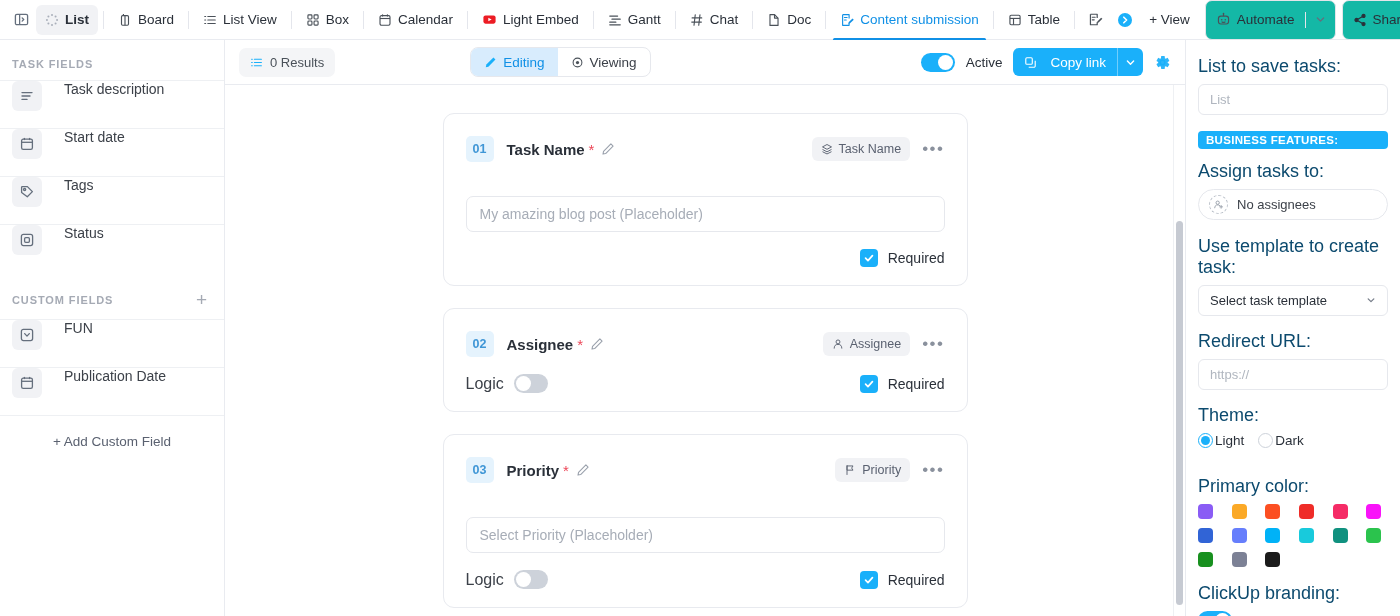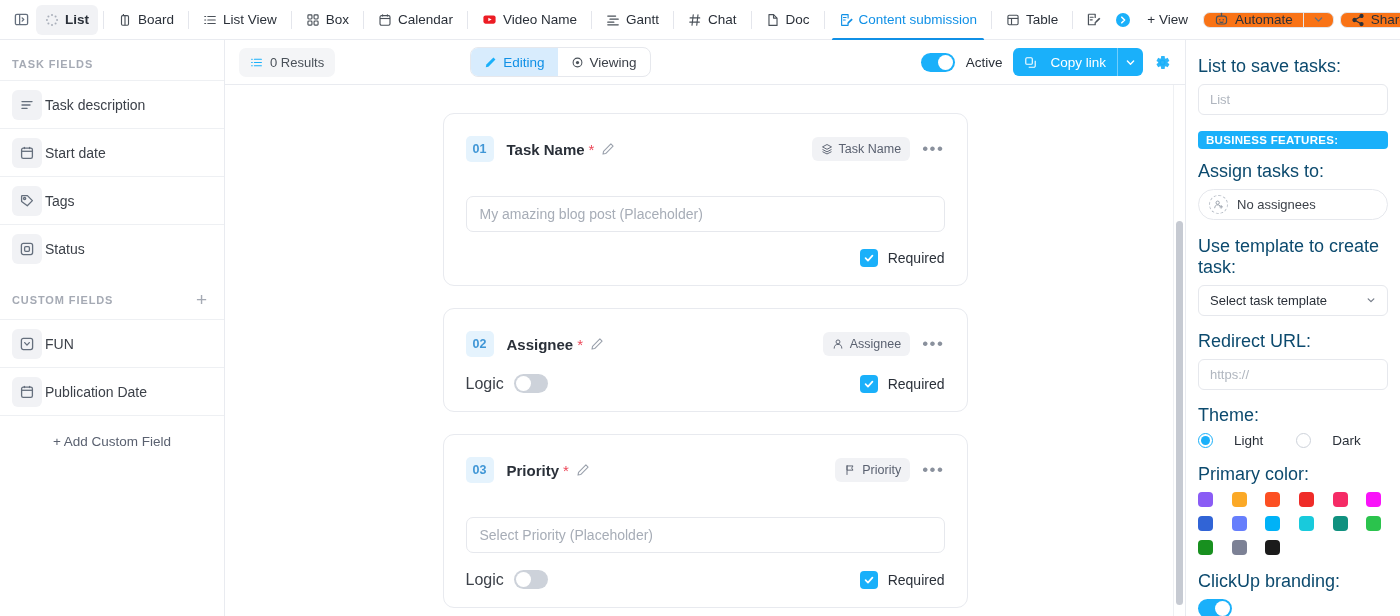--- a/index.html
+++ b/index.html
@@ -41,23 +41,23 @@
     height: 2.5px; background: #1090e6; border-radius: 2px;
   }
   .vb-sep { width: 1px; height: 18px; background: #e4e6ec; margin: 0 5px; flex: 0 0 auto; }
   .vb-spacer { flex: 1 1 auto; }
   .vb-plus-view {
     display: flex; align-items: center; gap: 5px; height: 30px;
     padding: 0 9px; font-size: 13.5px; color: #2a3039; border-radius: 6px;
     flex: 0 0 auto;
   }
   .vb-pill {
-    display: flex; align-items: center; height: 16px;
+    display: flex; align-items: center; height: 40px;
     border: 1px solid #e3e5ea; border-radius: 7px;
-    font-size: 13.5px; color: #2a3039; background: #f97316;
+    font-size: 13.5px; color: #2a3039; background: #14b8a6;
     flex: 0 0 auto; margin-left: 6px;
   }
   .vb-pill .seg { display: flex; align-items: center; gap: 6px; padding: 0 10px; height: 100%; }
   .vb-pill .divider { width: 1px; height: 16px; background: #e3e5ea; }
   .vb-pill .caret { padding: 0 9px; display:flex; align-items:center; height:100%; color:#656f7d; }
   .blue-chev { color: #1090e6; display: flex; align-items: center; }
 
   
   .body { flex: 1 1 auto; display: flex; min-height: 0; }
 
@@ -70,21 +70,21 @@
   .sb-section-head {
     font-size: 11px; letter-spacing: .9px; color: #a5aab4;
     padding: 18px 0 10px 12px; font-weight: 600;
     display: flex; align-items: center;
   }
   .sb-section-head .plus {
     margin-left: auto; margin-right: 16px; color: #a5aab4;
     font-size: 19px; line-height: 1; font-weight: 400;
   }
   .sb-item {
-    display: flex; align-items: center; gap: 3px;
+    display: flex; gap: 22px;
     height: 48px; padding: 0 12px;
     border-top: 1px solid #eef0f3;
     font-size: 14px; color: #3c4149;
   }
   .sb-item:first-of-type { }
   .sb-ico {
     width: 30px; height: 30px; border-radius: 6px; background: #f1f2f5;
     display: flex; align-items: center; justify-content: center;
     color: #656f7d; flex: 0 0 30px;
   }
@@ -212,21 +212,21 @@
     width: 19px; height: 19px; border-radius: 50%;
     border: 1.3px dashed #b9bfc8; display: flex; align-items: center;
     justify-content: center; color: #9aa1ac; flex: 0 0 19px;
   }
   .rp-select {
     height: 31px; border: 1px solid #e6e8ed; border-radius: 6px;
     display: flex; align-items: center; padding: 0 11px;
     font-size: 13px; color: #2a3039; margin-bottom: 15px;
   }
   .rp-select .car { margin-left: auto; color: #767d89; font-size: 9px; }
-  .radio-row { display: flex; align-items: center; gap: 21px; margin-bottom: 16px; }
+  .radio-row { display: flex; align-items: center; gap: 2px; margin-bottom: 28px; }
   .radio {
     width: 15px; height: 15px; border-radius: 50%; border: 1.5px solid #cdd2da;
     display: flex; align-items: center; justify-content: center; flex: 0 0 15px;
   }
   .radio.on { border-color: #1ab0fa; }
   .radio.on::after { content: ""; width: 9px; height: 9px; border-radius: 50%; background: #1ab0fa; }
   .radio-text { font-size: 13.5px; color: #2a3039; margin-right: 12px; }
   .swatch-grid { display: grid; grid-template-columns: repeat(6, 1fr); gap: 9px 12px; margin-bottom: 16px; }
   .swatch { width: 15px; height: 15px; border-radius: 4px; }
   .rp-brand-toggle { margin-top: 2px; }
@@ -323,21 +323,21 @@
 
     <div class="vb-sep"></div>
 
     <div class="vb-tab">
       <span style="display:flex">
         <svg width="15" height="15" viewBox="0 0 16 16">
           <rect x="1.5" y="3.6" width="13" height="8.8" rx="2.2" fill="#ec1c24"></rect>
           <path d="M6.7 6.2 L10.3 8 L6.7 9.8 Z" fill="#fff"></path>
         </svg>
       </span>
-      <span class="tab-label">Video Name</span>
+      <span class="tab-label">Light Embed</span>
     </div>
 
     <div class="vb-sep"></div>
 
     <div class="vb-tab">
       <span style="display:flex">
         <svg width="14" height="14" viewBox="0 0 16 16" fill="none" stroke="#4a5159" stroke-width="1.3" stroke-linecap="round">
           <line x1="2" y1="3.5" x2="11" y2="3.5"></line>
           <line x1="4.5" y1="7" x2="14" y2="7"></line>
           <line x1="2" y1="10.5" x2="9" y2="10.5"></line>

